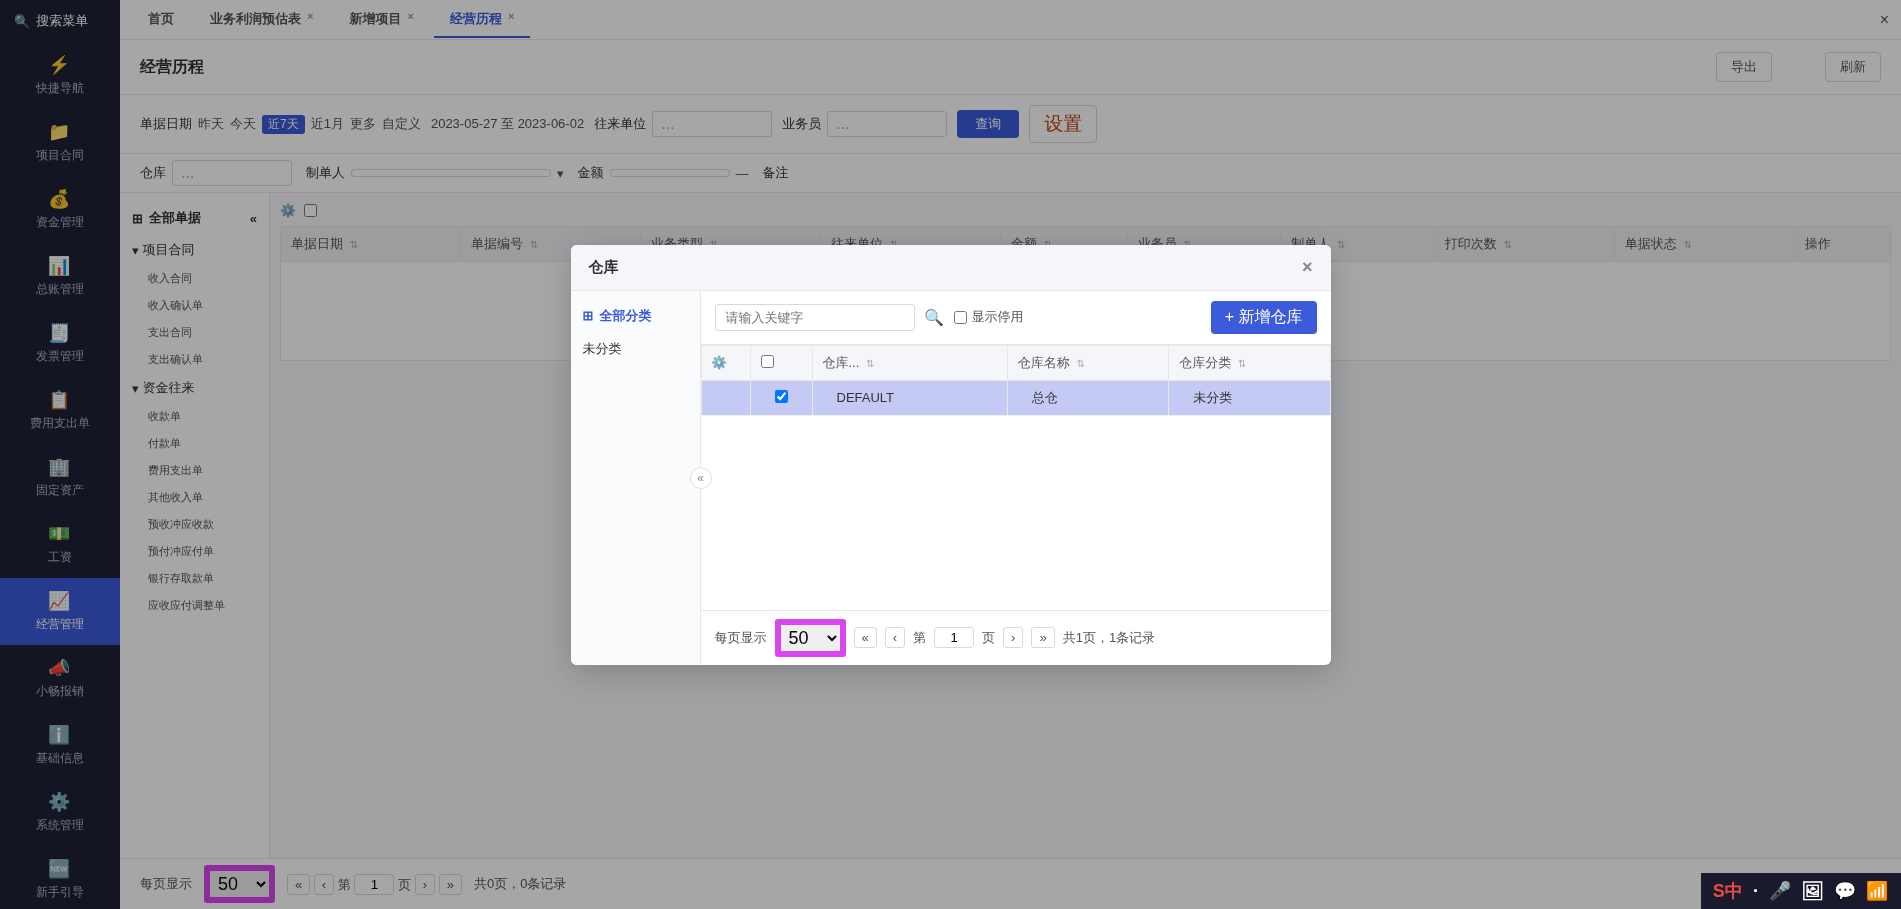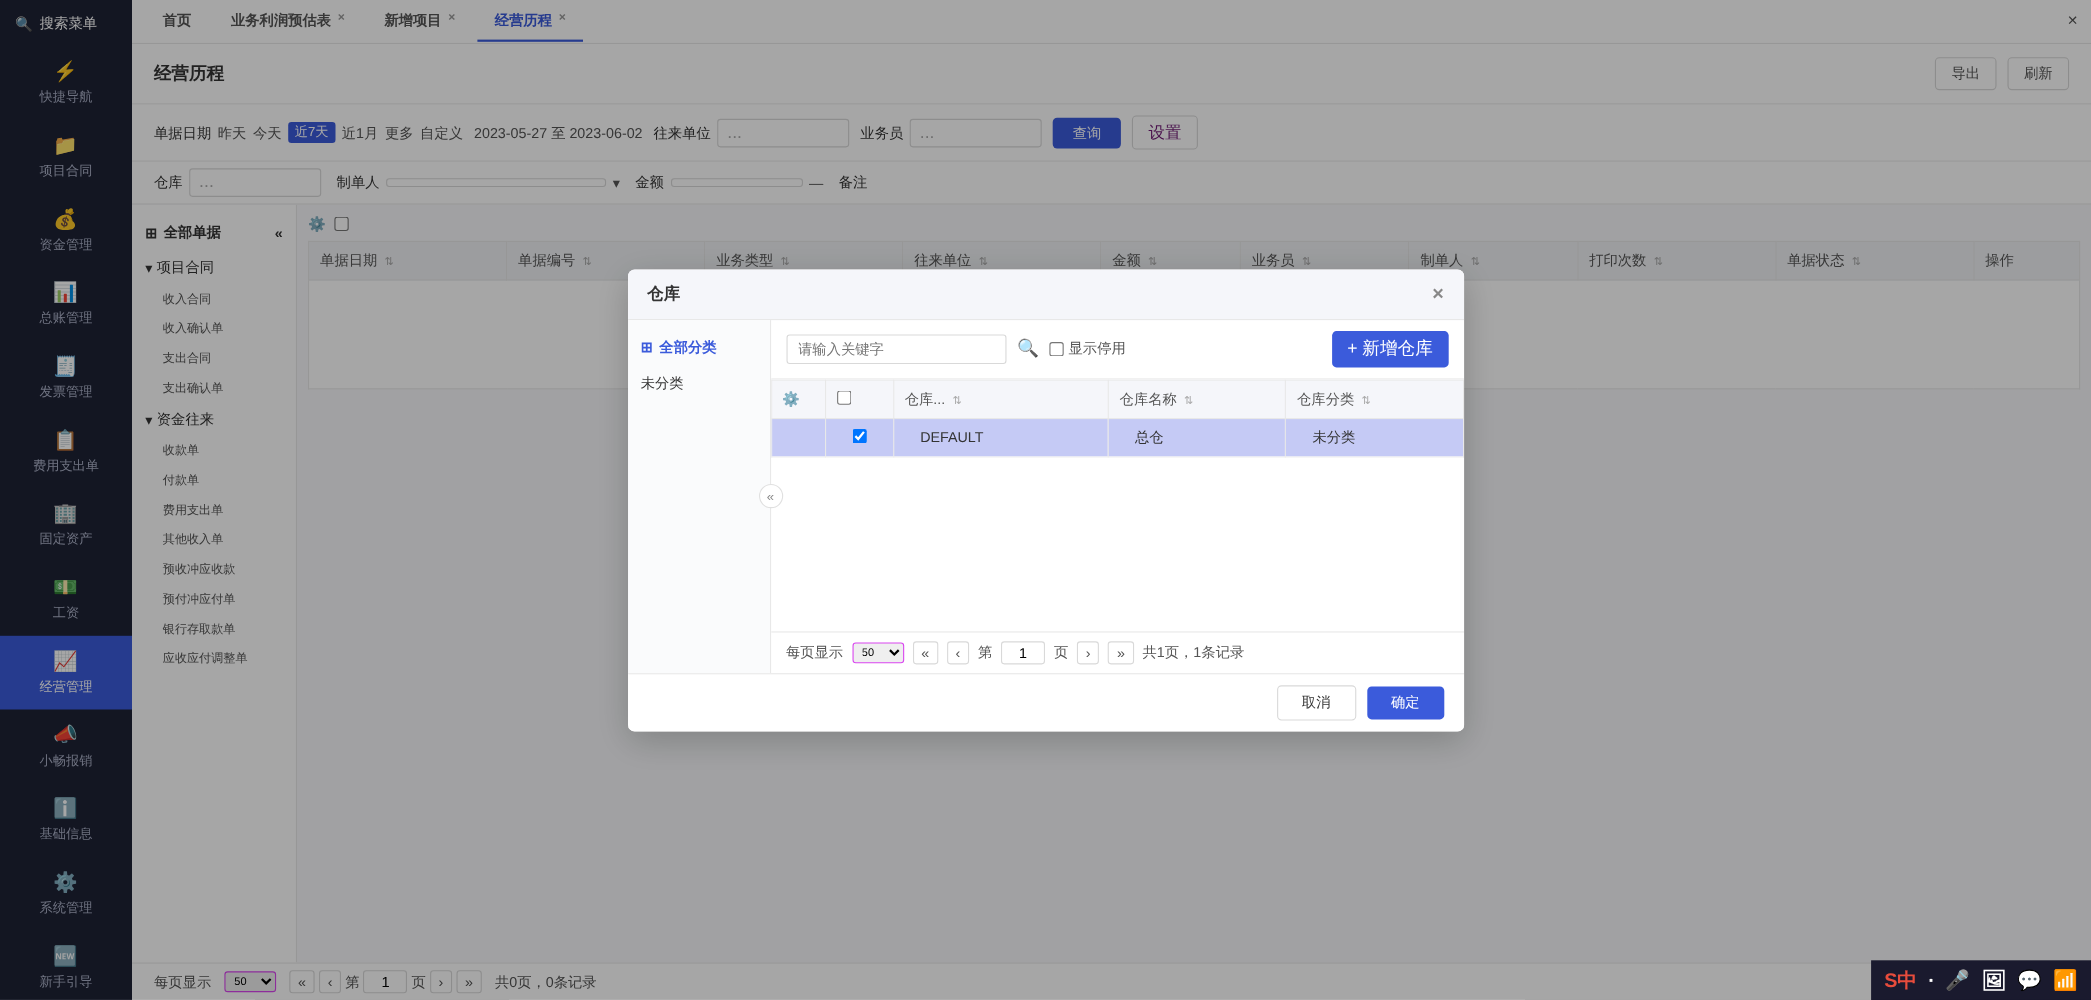--- a/index.html
+++ b/index.html
@@ -45,21 +45,21 @@
 
     
     .page-header {
       background: #fff; padding: 12px 20px; font-size: 16px; font-weight: bold; color: #333;
       display: flex; align-items: center; justify-content: space-between;
       border-bottom: 1px solid #e8e8e8;
     }
     .page-header-actions { display: flex; gap: 10px; }
     .btn-export, .btn-refresh {
       padding: 5px 14px; border-radius: 4px; cursor: pointer; font-size: 13px;
-      border: 1px solid #d9d9d9; background: #fff; color: #555;
+      border: 1px solid #d9d9d9; background: #fff; color: #555; margin-left: 43px;
     }
 
     
     .filter-bar {
       background: #fff; padding: 10px 20px; border-bottom: 1px solid #e8e8e8;
       display: flex; flex-wrap: wrap; gap: 10px; align-items: center;
     }
     .filter-item { display: flex; align-items: center; gap: 6px; font-size: 13px; color: #555; }
     .filter-label { color: #333; }
     .date-badge {
@@ -68,22 +68,22 @@
     .filter-input {
       border: 1px solid #d9d9d9; border-radius: 3px; padding: 3px 8px; font-size: 13px;
       color: #555; cursor: pointer; display: flex; align-items: center; gap: 4px; min-width: 120px;
     }
     .filter-dots { color: #aaa; font-size: 16px; cursor: pointer; }
     .btn-query {
       background: #3b5bdb; color: #fff; border: none; border-radius: 4px;
       padding: 5px 18px; cursor: pointer; font-size: 13px;
     }
     .btn-settings {
-      background: #fff; color: #701a75; border: 1px solid #d9d9d9; border-radius: 4px;
-      padding: 5px 14px; cursor: pointer; font-size: 15px;
+      background: #fff; color: #c2410c; border: 1px solid #d9d9d9; border-radius: 4px;
+      padding: 5px 14px; cursor: pointer; font-size: 19px;
     }
 
     
     .filter-bar2 {
       background: #fff; padding: 6px 20px; border-bottom: 1px solid #e8e8e8;
       display: flex; align-items: center; gap: 14px;
     }
 
     
     .content-area {
@@ -125,21 +125,21 @@
     }
     td {
       border: 1px solid #e8e8e8; padding: 7px 10px; color: #333;
       white-space: nowrap;
     }
     .pagination-input {
       border: 1px solid #d9d9d9; border-radius: 3px; padding: 2px 6px;
       width: 40px; text-align: center;
     }
     select.page-size-select {
-      border: 1px solid #d946ef; border-radius: 3px; padding: 2px 4px; font-size: 10px;
+      border: 6px solid #d946ef; border-radius: 3px; padding: 2px 4px; font-size: 18px;
     }
 
     
     .status-bar {
       background: #fff; border-top: 1px solid #e8e8e8;
       padding: 6px 20px; display: flex; align-items: center;
       font-size: 13px; color: #555; gap: 12px;
     }
 
     
@@ -550,24 +550,20 @@
           <span>第</span>
           <input type="text" class="dialog-page-input" value="1" style="">
           <span>页</span>
           <button class="dialog-page-btn">›</button>
           <button class="dialog-page-btn">»</button>
           <span>共1页，1条记录</span>
         </div>
       </div>
     </div>
 
-    <div class="dialog-actions">
-      <button class="btn-cancel">取消</button>
-      <button class="btn-confirm">确定</button>
-    </div>
   </div>
 </div>
 
 <div class="taskbar">
   <span class="taskbar-icon" style="color:#e74c3c;">S中</span>
   <span class="taskbar-icon">·</span>
   <span class="taskbar-icon">🎤</span>
   <span class="taskbar-icon">🖼</span>
   <span class="taskbar-icon">💬</span>
   <span class="taskbar-icon">📶</span>

